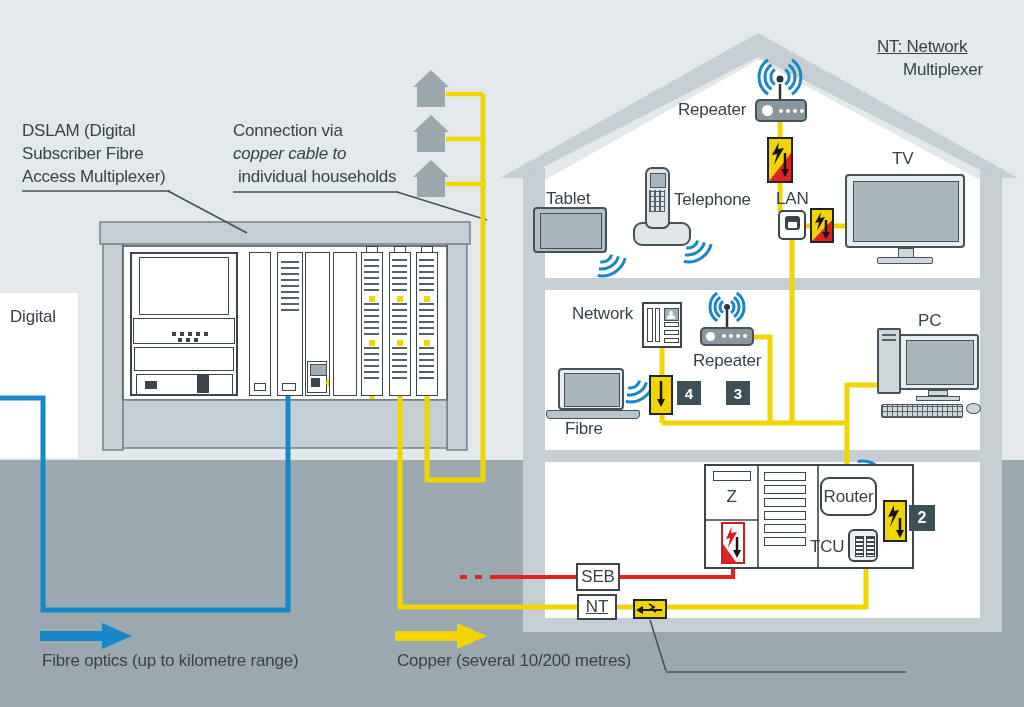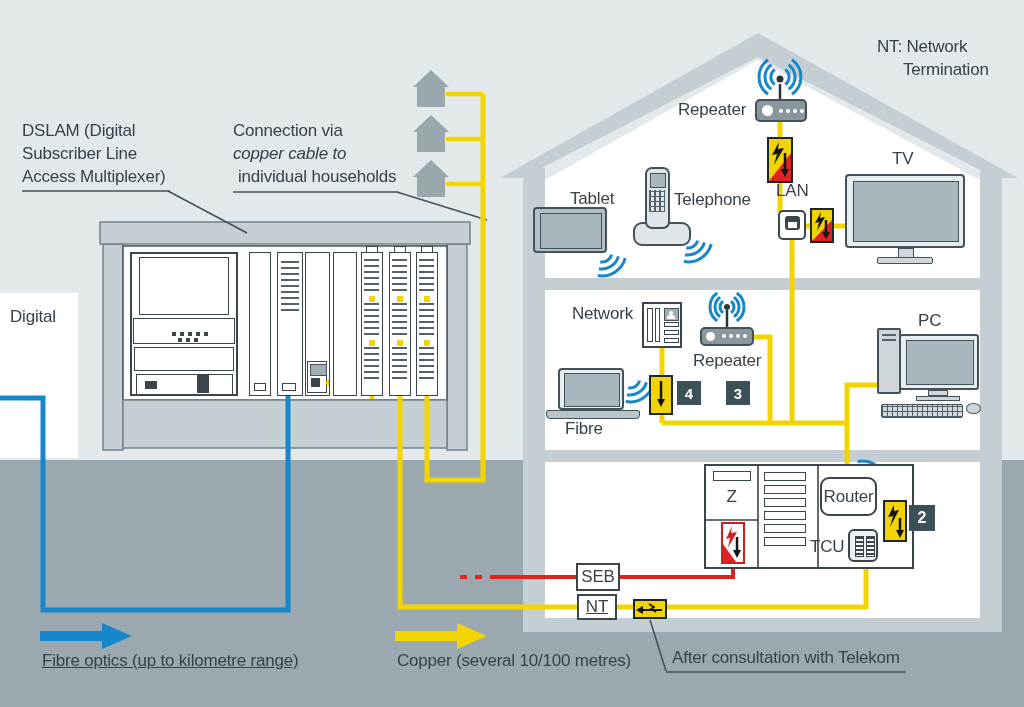--- a/index.html
+++ b/index.html
@@ -353,36 +353,35 @@
 </div>
 <div class="surge" style="left:633px;top:599px;width:34px;height:20px;">
   <svg width="30" height="16">
         <line x1="27" y1="9" x2="8" y2="9" stroke="#141414" stroke-width="2"></line>
   <polygon points="8,5 8,13 1,9" fill="#141414"></polygon>
   <polyline points="14,3 19,6 16,8 21,11" fill="none" stroke="#141414" stroke-width="1.6"></polyline>
       </svg>
 </div>
 
 <div class="lbl" style="left:22px;top:120px;">DSLAM (Digital</div>
-<div class="lbl" style="left:22px;top:143px;">Subscriber Line</div>
+<div class="lbl" style="left:22px;top:143px;">Subscriber Fibre</div>
 <div class="lbl" style="left:22px;top:166px;">Access Multiplexer)</div>
 <div class="lbl" style="left:233px;top:120px;">Connection via</div>
 <div class="lbl" style="left:233px;top:143px;font-style:italic;">copper cable to</div>
 <div class="lbl" style="left:238px;top:166px;">individual households</div>
 <div class="lbl" style="left:10px;top:306px;">Digital</div>
-<div class="lbl" style="left:877px;top:36px;">NT: Network</div>
-<div class="lbl" style="left:903px;top:59px;">Termination</div>
+<div class="lbl" style="left:877px;top:36px;text-decoration:underline;">NT: Network</div>
+<div class="lbl" style="left:903px;top:59px;">Multiplexer</div>
 <div class="lbl" style="left:678px;top:99px;">Repeater</div>
-<div class="lbl" style="left:570px;top:188px;text-align:center;">Tablet</div>
+<div class="lbl" style="left:546px;top:188px;text-align:center;">Tablet</div>
 <div class="lbl" style="left:674px;top:189px;">Telephone</div>
-<div class="lbl" style="left:776px;top:180px;">LAN</div>
+<div class="lbl" style="left:776px;top:188px;">LAN</div>
 <div class="lbl" style="left:892px;top:148px;">TV</div>
 <div class="lbl" style="left:572px;top:303px;">Network</div>
 <div class="lbl" style="left:693px;top:350px;">Repeater</div>
 <div class="lbl" style="left:565px;top:418px;">Fibre</div>
 <div class="lbl" style="left:918px;top:310px;">PC</div>
 <div class="lbl ctr" style="left:705px;top:486px;width:53px;">Z</div>
 <div class="lbl" style="left:810px;top:536px;">TCU</div>
-<div class="lbl" style="left:42px;top:650px;text-decoration:underline;">Fibre optics (up to kilometre range)</div>
-<div class="lbl" style="left:397px;top:650px;">Copper (several 10/100 metres)</div>
-<div class="lbl" style="left:672px;top:647px;">After consultation with Telekom</div>
+<div class="lbl" style="left:42px;top:650px;">Fibre optics (up to kilometre range)</div>
+<div class="lbl" style="left:397px;top:650px;">Copper (several 10/200 metres)</div>
 
 </div>
 
 </body></html>

